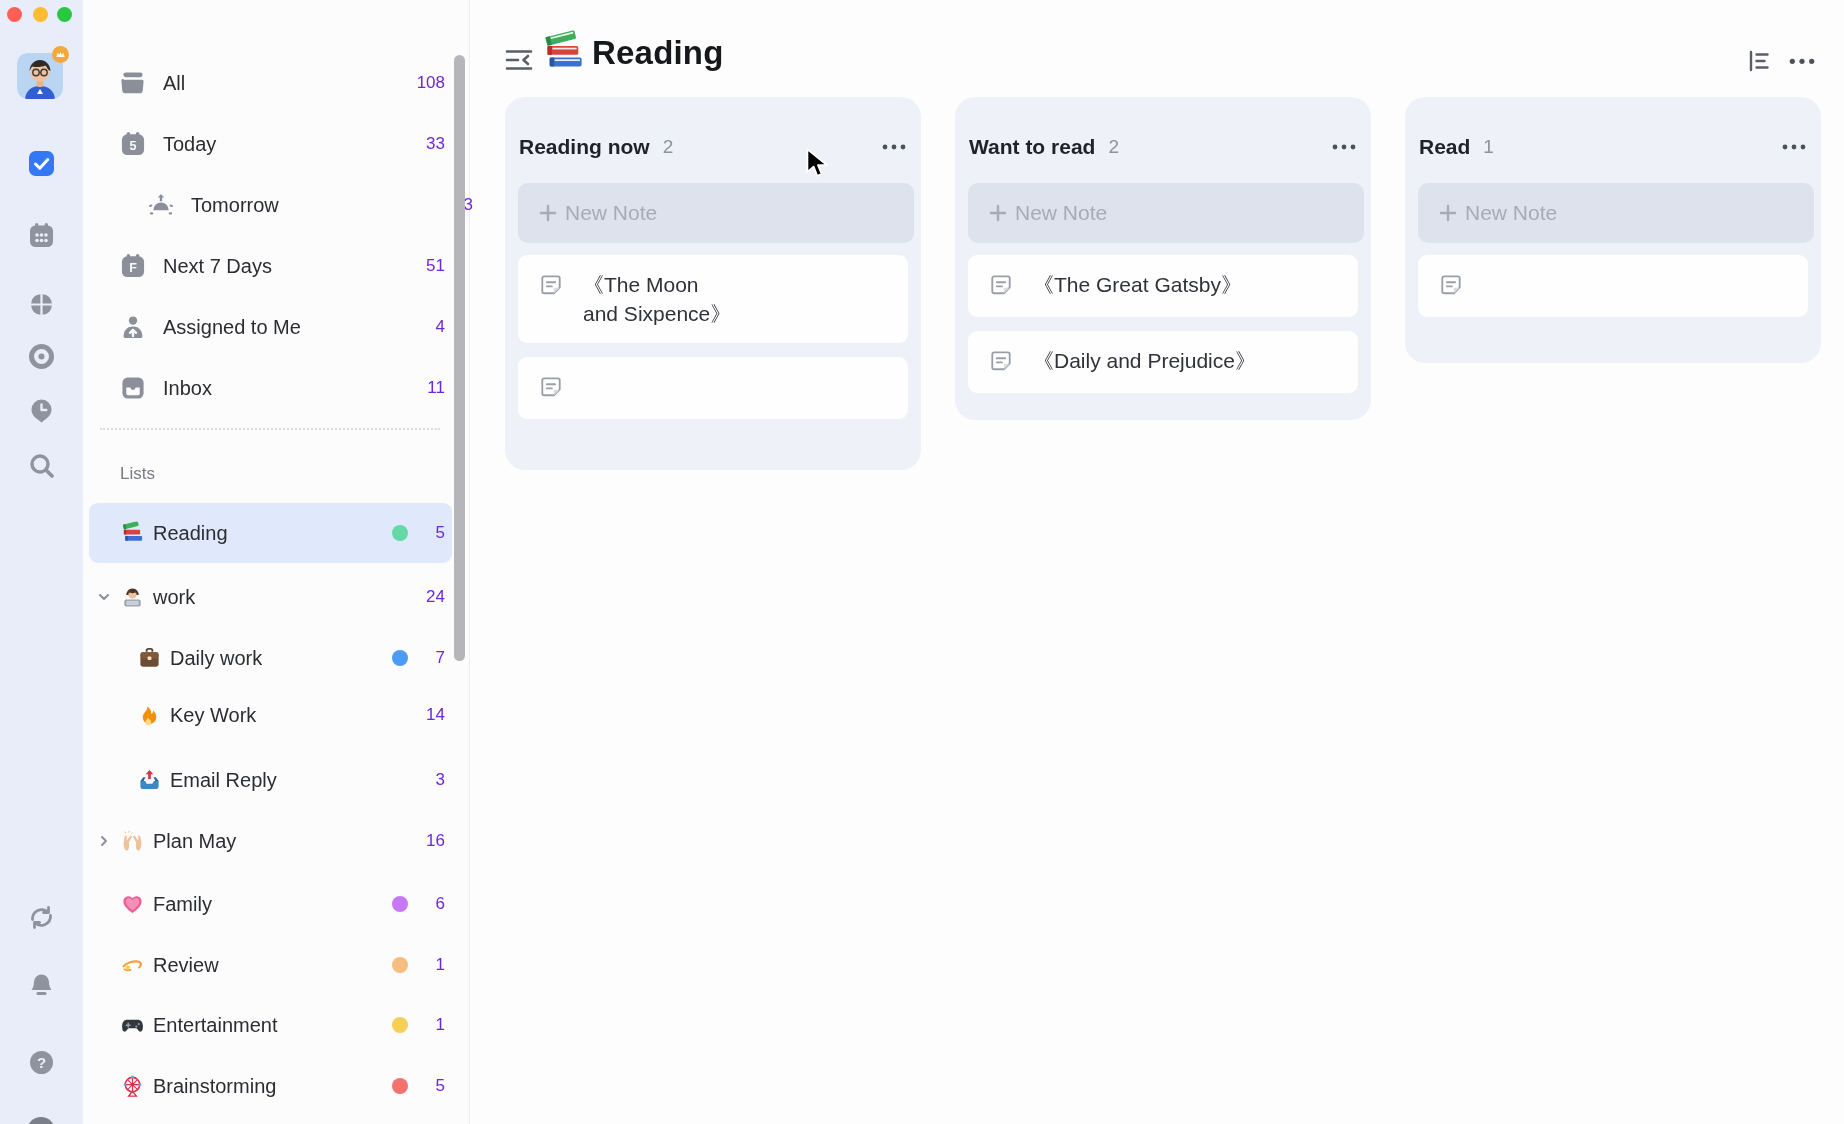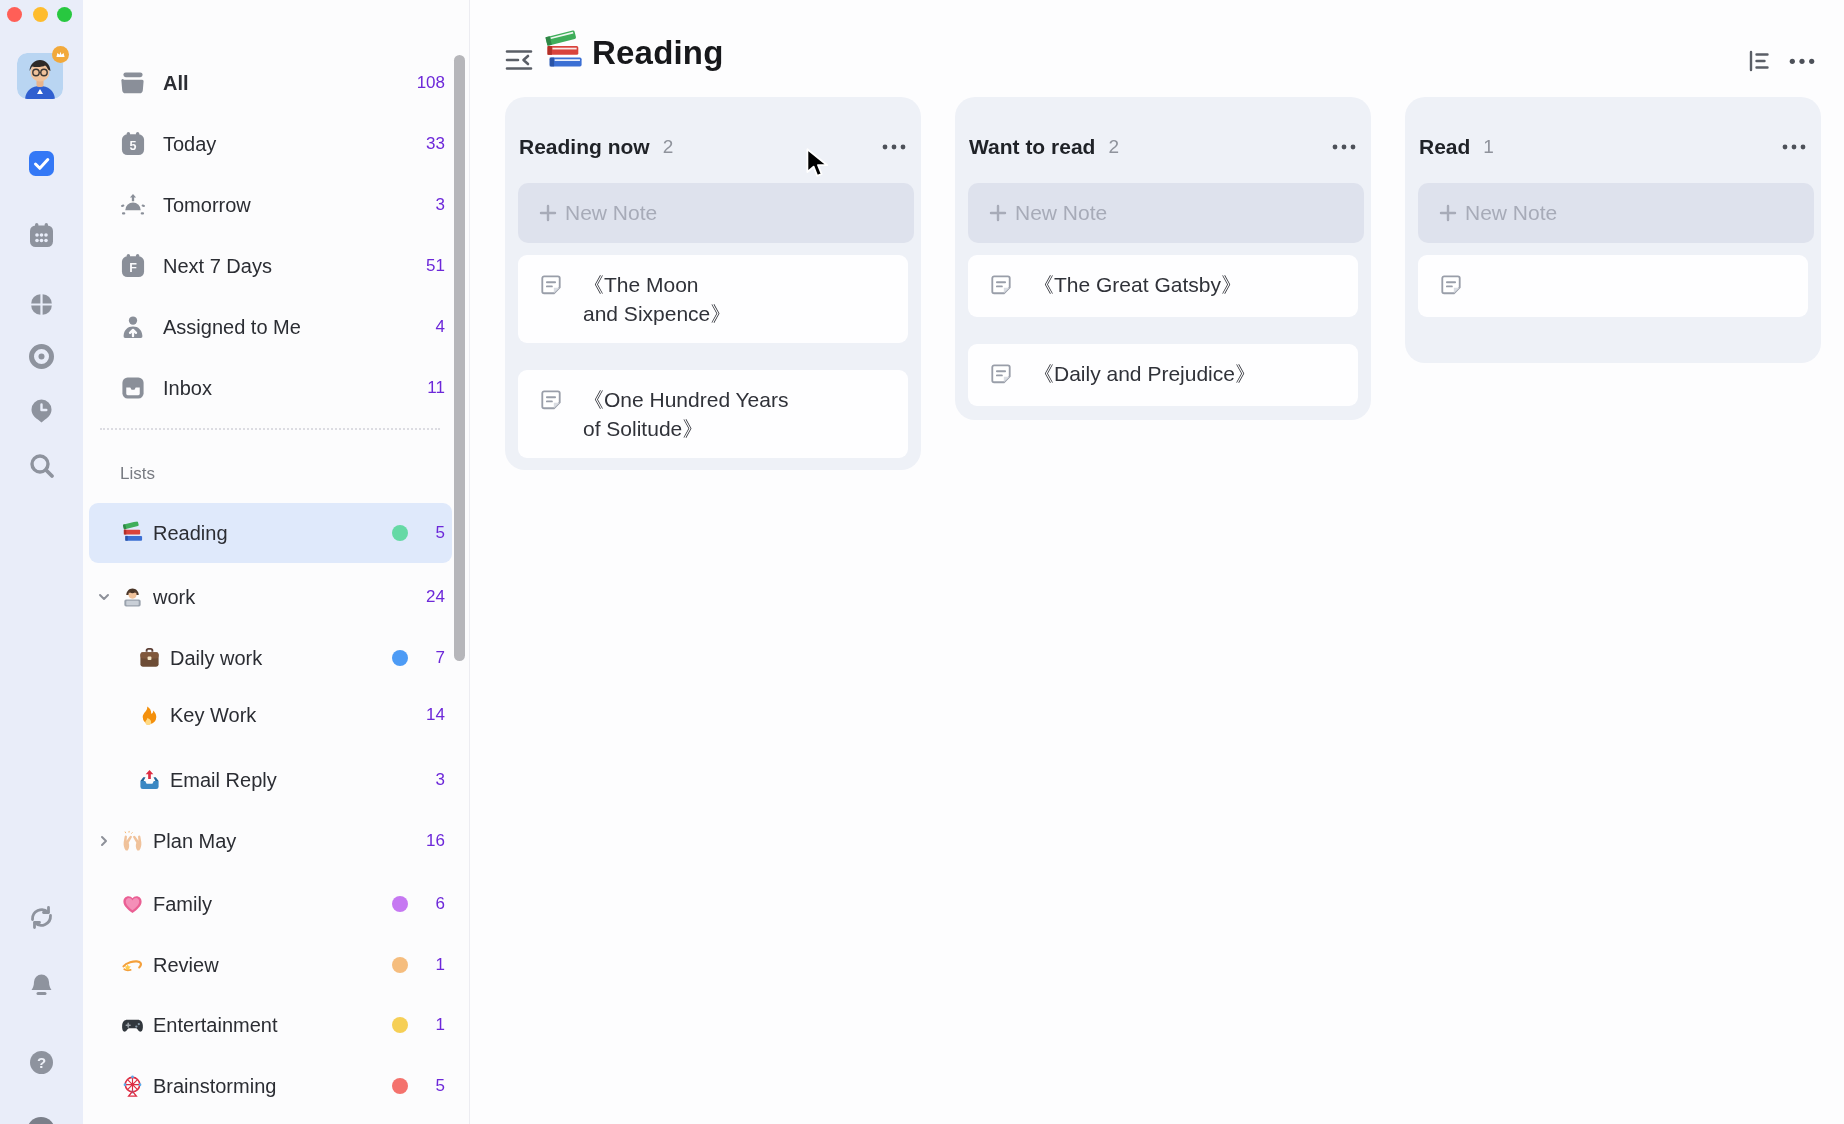--- a/index.html
+++ b/index.html
@@ -51,21 +51,21 @@
 
   
   .kcol{position:absolute;top:97px;width:416px;border-radius:20px;background:#eef1f7;}
   .kcol-header{position:absolute;left:14px;right:14px;top:36px;height:28px;display:flex;align-items:center;}
   .kcol-title{font-size:21px;font-weight:bold;color:#1f2227;}
   .kcol-count{font-size:19px;color:#8f939c;margin-left:13px;}
   .kcol-more{margin-left:auto;width:26px;height:18px;display:flex;align-items:center;justify-content:center;}
   .kcol-more svg{width:26px;height:8px;}
   .new-note{position:absolute;left:13px;top:86px;width:396px;height:60px;border-radius:10px;background:#dee2ed;display:flex;align-items:center;padding-left:20px;color:#a7abb8;font-size:21px;}
   .new-note .plus{width:20px;height:20px;margin-right:7px;}
-  .cards{position:absolute;left:13px;top:158px;width:390px;display:flex;flex-direction:column;gap:27px;justify-content:flex-end;}
+  .cards{position:absolute;left:13px;top:158px;width:390px;display:flex;flex-direction:column;gap:14px;justify-content:flex-end;}
   .card{background:#fefeff;border-radius:9px;padding:15px 14px 15px 22px;display:flex;align-items:flex-start;min-height:62px;}
   .card .note-ic{width:22px;height:22px;flex:none;margin-top:4px;margin-right:21px;}
   .card .note-ic svg{width:100%;height:100%;display:block;}
   .card-text{font-size:21px;line-height:29px;color:#303239;}
   .detail-ind{width:17px;height:17px;margin-top:5px;}
   .detail-ind svg{width:100%;height:100%;display:block;}
 
   #mouse-cursor{left:805px;top:148px;width:26px;height:30px;pointer-events:none;z-index:50;}
 </style>
 </head>
@@ -173,36 +173,36 @@
 
   <div id="sidebar" class="abs">
     <div id="smart-rows">
         <div class="abs srow" style="top: 53px;">
           <span class="emoji-ic ric" style="display: inline-flex; width: 26px; height: 26px; flex: 0 0 auto; left: 37px;">
             <svg viewBox="0 0 27 27" fill="#8a8f99">
               <rect x="3.5" y="2.5" width="20" height="5" rx="2.5"></rect>
               <path d="M4 10h19a1.5 1.5 0 0 1 1.5 1.6l-.8 9.4a3.5 3.5 0 0 1-3.5 3.2H5.8a3.5 3.5 0 0 1-3.5-3.2l-.8-9.4A1.5 1.5 0 0 1 4 10z"></path>
             </svg>
           </span>
-          <span class="lbl" style="left: 80px; font-weight: bold;">All</span>
+          <span class="lbl" style="left: 80px;">All</span>
           <span class="cnt">108</span>
         </div>
         <div class="abs srow" style="top: 114px;">
           <span class="emoji-ic ric" style="display: inline-flex; width: 26px; height: 26px; flex: 0 0 auto; left: 37px;">
             <svg viewBox="0 0 27 27">
               <rect x="7" y="1" width="3.4" height="5" rx="1.7" fill="#8a8f99"></rect>
               <rect x="16.6" y="1" width="3.4" height="5" rx="1.7" fill="#8a8f99"></rect>
               <rect x="2" y="3.5" width="23" height="21.5" rx="5.5" fill="#8a8f99"></rect>
               <text x="13.5" y="20" text-anchor="middle" font-size="13" font-weight="bold" fill="#fbfbfd" font-family="Liberation Sans,sans-serif">5</text>
             </svg>
           </span>
           <span class="lbl" style="left: 80px;">Today</span>
           <span class="cnt">33</span>
         </div>
-        <div class="abs srow" style="top: 175px;">
+        <div class="abs srow" style="top: 175px; margin-left: 28px;">
           <span class="emoji-ic ric" style="display: inline-flex; width: 26px; height: 26px; flex: 0 0 auto; left: 37px;">
             <svg viewBox="0 0 27 27" fill="#8a8f99">
               <path d="M13.5 2l3.2 3.6h-2v4h-2.4v-4h-2z"></path>
               <path d="M5.5 19a8 8 0 0 1 16 0z"></path>
               <rect x="1" y="13.2" width="3.6" height="2.2" rx="1.1" transform="rotate(-20 2.8 14.3)"></rect>
               <rect x="22.4" y="13.2" width="3.6" height="2.2" rx="1.1" transform="rotate(20 24.2 14.3)"></rect>
               <rect x="2" y="21" width="3.5" height="2.4" rx="1.2"></rect>
               <rect x="21.5" y="21" width="3.5" height="2.4" rx="1.2"></rect>
             </svg>
           </span>
@@ -470,26 +470,20 @@
               </div>
             </div>
             <div class="card">
               <span class="note-ic">
                 <svg viewBox="0 0 24 24">
                   <path d="M4.5 2.5h15a2 2 0 0 1 2 2v10.2L15.2 21H4.5a2 2 0 0 1-2-2V4.5a2 2 0 0 1 2-2z" fill="#fff" stroke="#999ea9" stroke-width="2"></path>
                   <path d="M7.5 9h9M7.5 13.5h5.5" stroke="#999ea9" stroke-width="2" stroke-linecap="round"></path>
                   <path d="M21.3 14.9l-6.2 6v-6z" fill="#d9dce2"></path>
                 </svg>
               </span>
-              <div>
-                <div class="card-text">
-                  <div>《One Hundred Years</div>
-                  <div>of Solitude》</div>
-                </div>
-              </div>
             </div>
           </div>
         </div>
         <div class="kcol dither" style="left: 485px; min-height: 323px;">
           <div class="kcol-header">
             <span class="kcol-title">Want to read</span>
             <span class="kcol-count">2</span>
             <div class="kcol-more">
               <svg viewBox="0 0 26 8">
                 <g fill="#4d5159">

